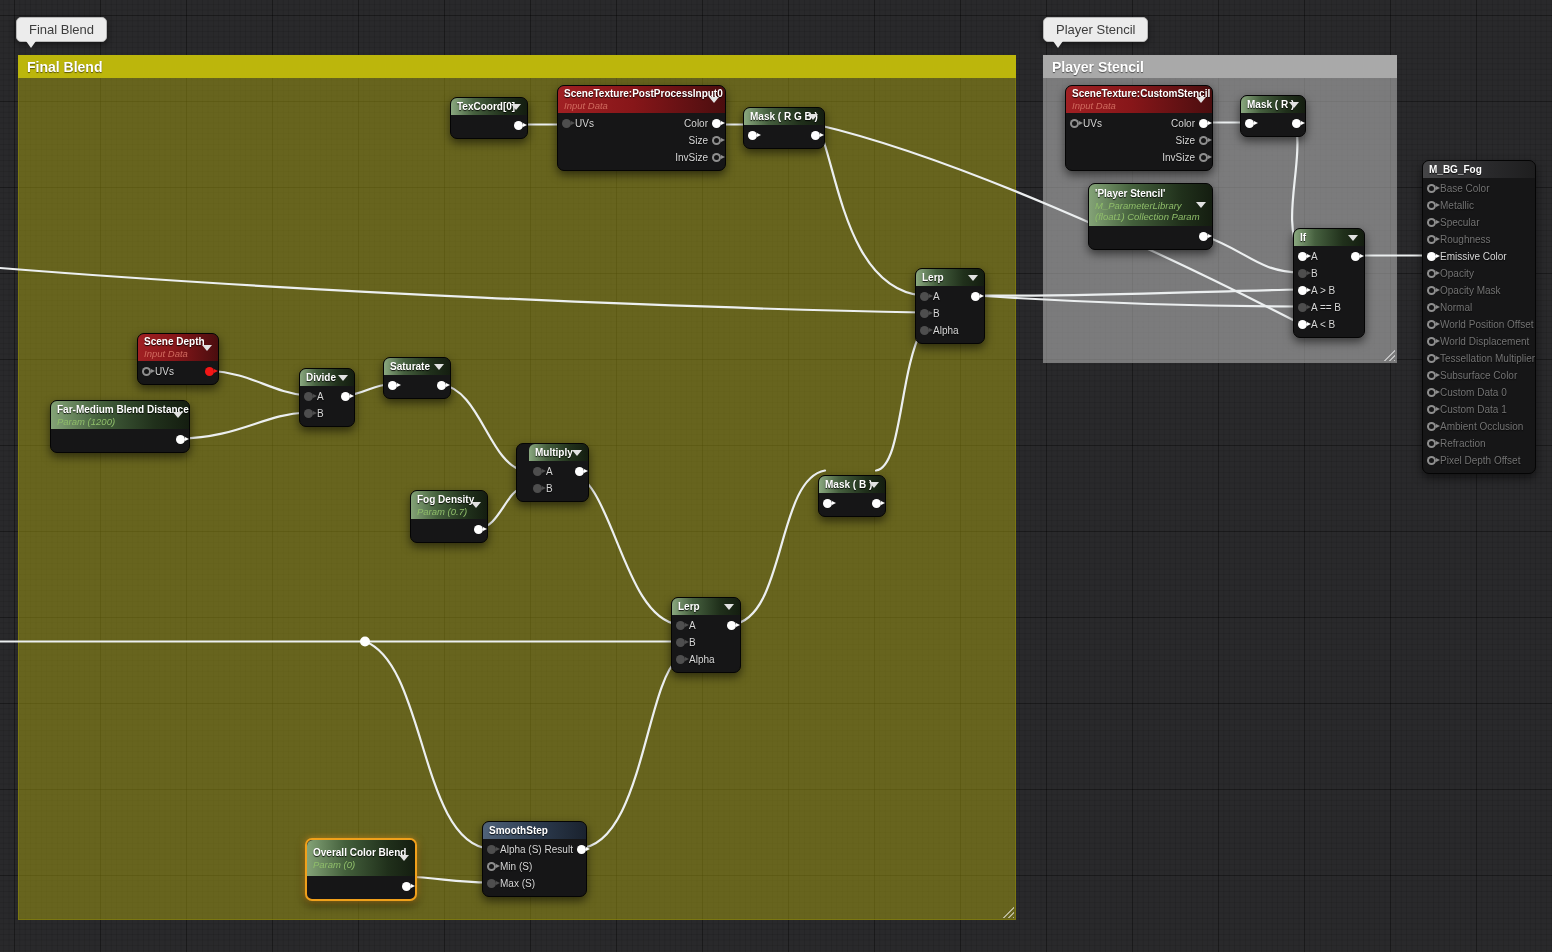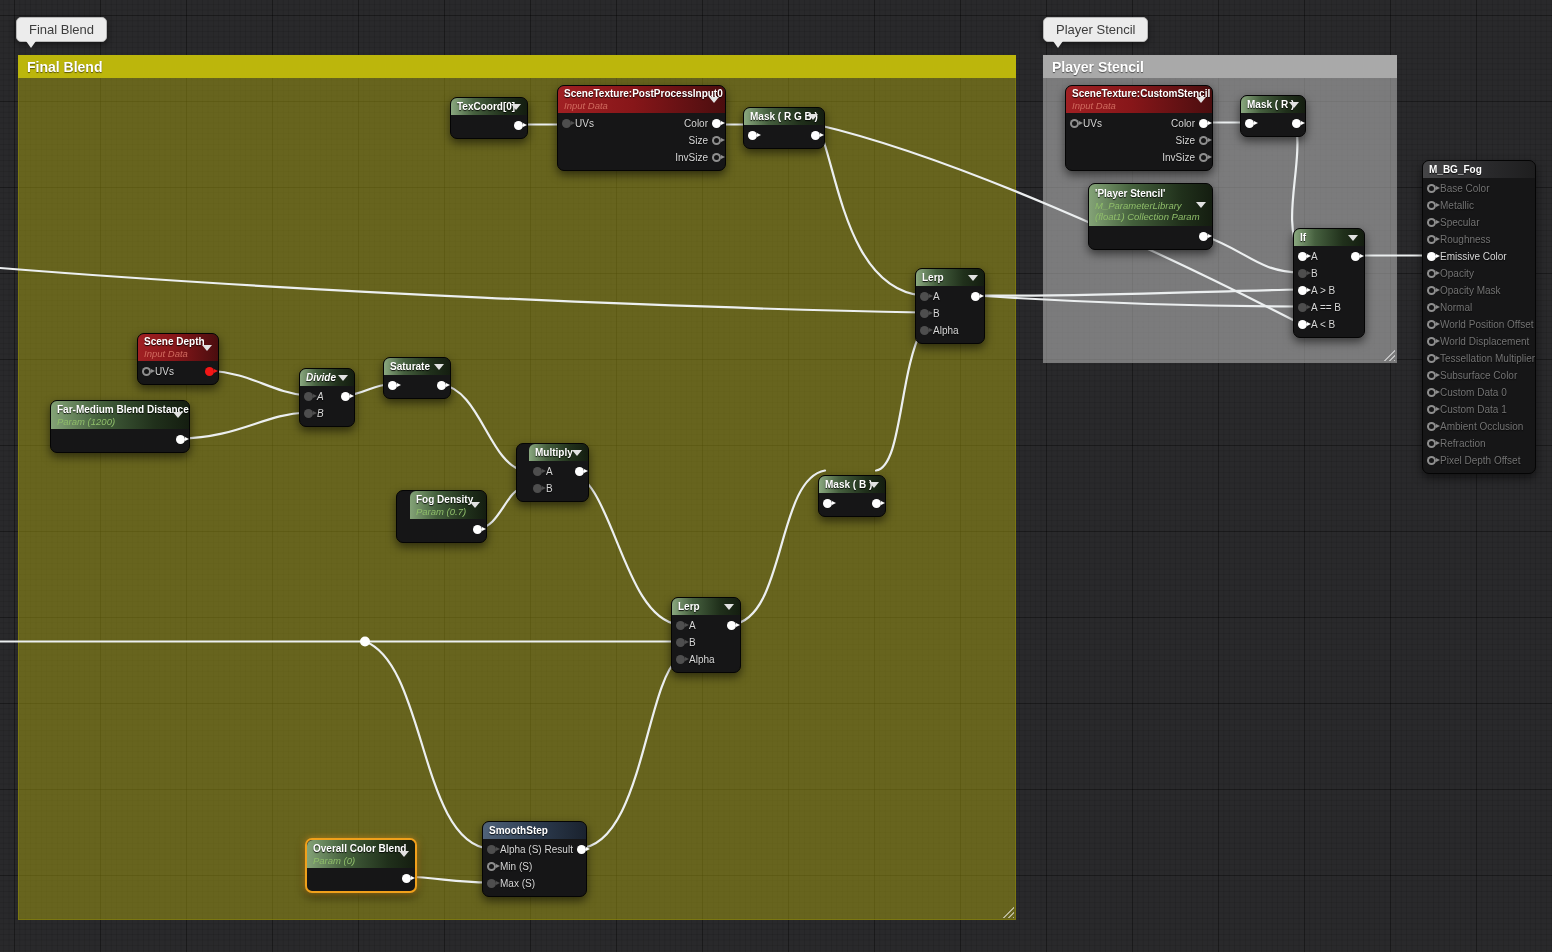--- a/index.html
+++ b/index.html
@@ -439,21 +439,21 @@
         </div>
         <div class="rows">
           <div class="row">
             <div class="side"></div>
             <div class="side">
               <span class="pin on"></span>
             </div>
           </div>
         </div>
       </div>
-      <div class="node k-green" style="left: 299px; top: 368px; width: 54px; font-style: italic;">
+      <div class="node k-green" style="left: 299px; top: 368px; width: 54px;">
         <div class="hdr" style="height: 17px;">
           <span class="title">Divide</span>
           <span class="arrow"></span>
         </div>
         <div class="rows">
           <div class="row">
             <div class="side">
               <span class="pin dim"></span>
               <span class="lbl">A</span>
             </div>
@@ -503,21 +503,21 @@
           </div>
           <div class="row">
             <div class="side">
               <span class="pin dim"></span>
               <span class="lbl">B</span>
             </div>
             <div class="side"></div>
           </div>
         </div>
       </div>
-      <div class="node k-param" style="left: 396px; top: 490px; width: 76px; padding-left: 13px;">
+      <div class="node k-param" style="left: 410px; top: 490px; width: 76px;">
         <div class="hdr" style="height: 28px;">
           <span class="title">Fog Density</span>
           <span class="sub">Param (0.7)</span>
           <span class="arrow"></span>
         </div>
         <div class="rows">
           <div class="row">
             <div class="side"></div>
             <div class="side">
               <span class="pin on"></span>
@@ -628,21 +628,21 @@
           <div class="row">
             <div class="side">
               <span class="pin dim"></span>
               <span class="lbl">Max (S)</span>
             </div>
             <div class="side"></div>
           </div>
         </div>
       </div>
       <div class="node k-param selected" style="left: 305px; top: 838px; width: 108px;">
-        <div class="hdr" style="height: 28px;">
+        <div class="hdr" style="height: 36px;">
           <span class="title">Overall Color Blend</span>
           <span class="sub">Param (0)</span>
           <span class="arrow"></span>
         </div>
         <div class="rows">
           <div class="row">
             <div class="side"></div>
             <div class="side">
               <span class="pin on"></span>
             </div>

